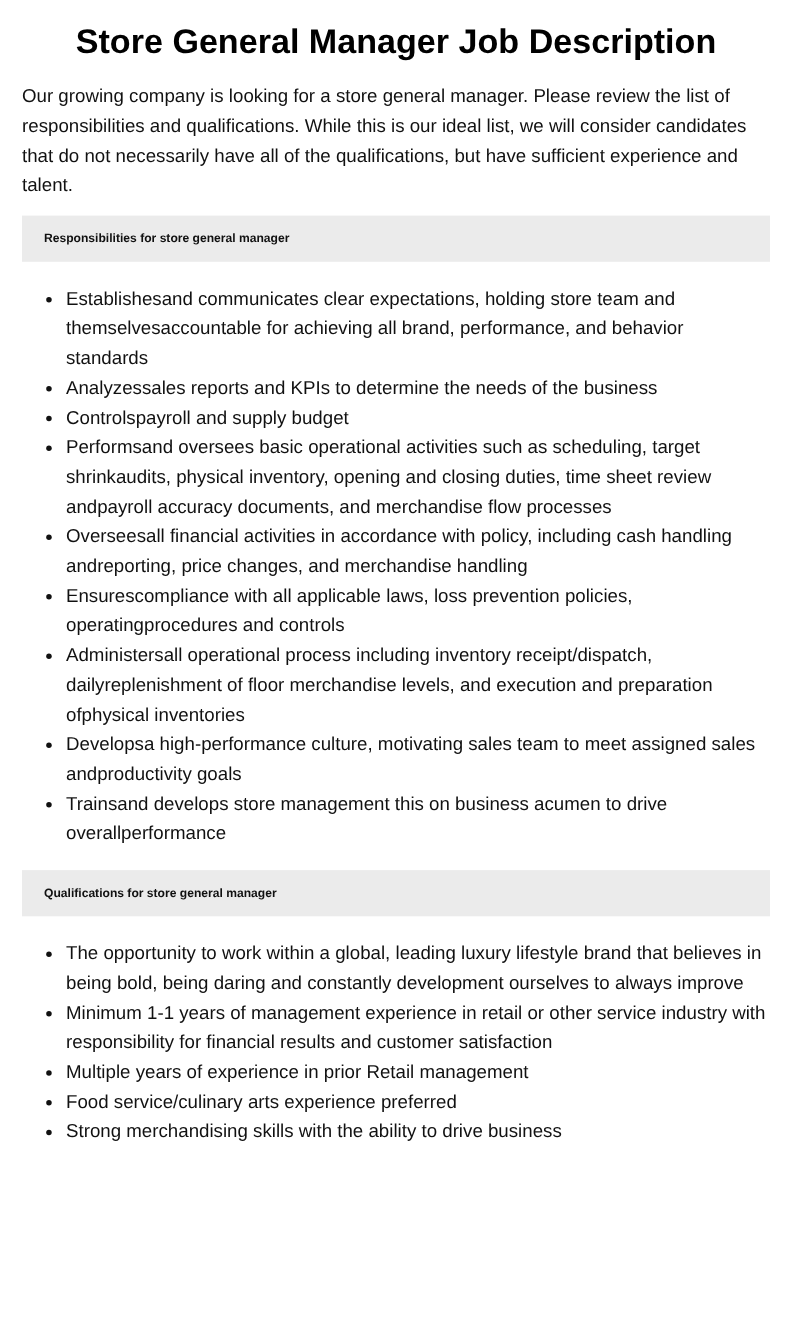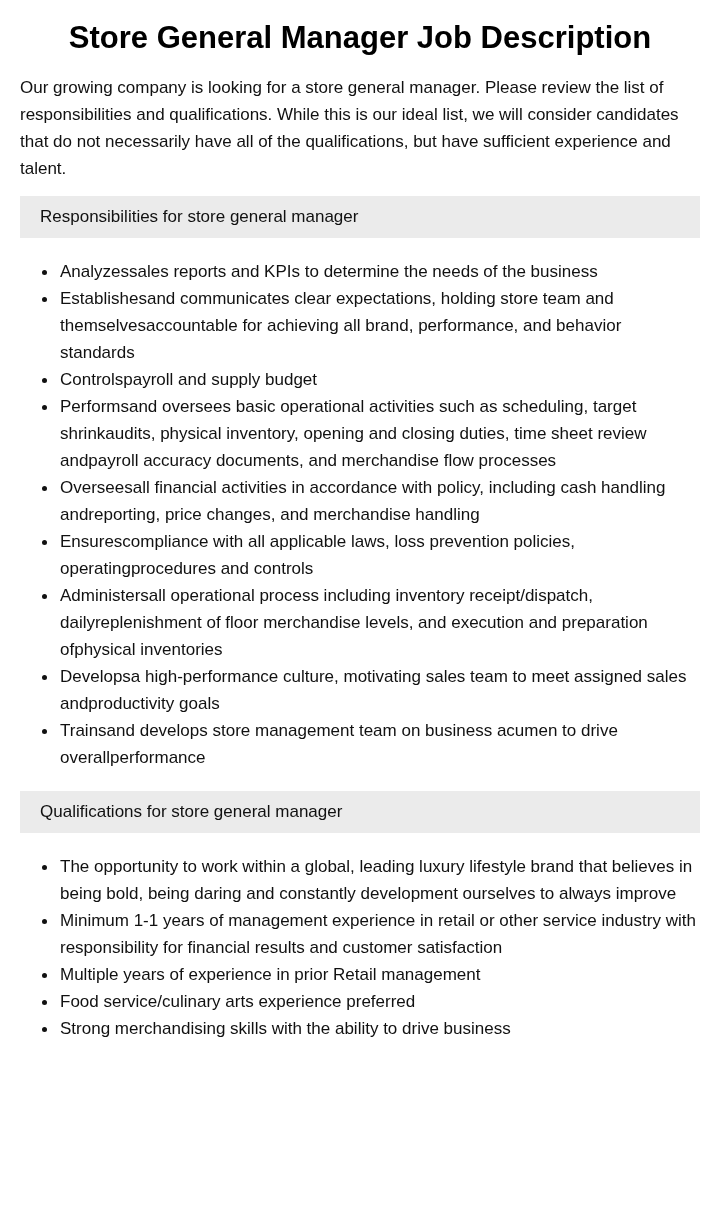--- a/index.html
+++ b/index.html
@@ -30,22 +30,22 @@
       line-height: 27px;
       color: #111;
       margin-bottom: 14px;
     }
     .section-header {
       background: #ebebeb;
       height: 42px;
       padding: 0 20px;
       display: flex;
       align-items: center;
-      font-size: 17px;
-      font-weight: normal;
+      font-size: 11px;
+      font-weight: bold;
       color: #111;
     }
     .list {
       list-style: none;
       padding: 20px 0 0 0;
       margin-bottom: 20px;
     }
     .list li {
       position: relative;
       padding-left: 40px;
@@ -65,29 +65,29 @@
   </style>
 </head>
 <body>
 
 <div class="page">
   <h1 class="title">Store General Manager Job Description</h1>
   <p class="intro">Our growing company is looking for a store general manager. Please review the list of responsibilities and qualifications. While this is our ideal list, we will consider candidates that do not necessarily have all of the qualifications, but have sufficient experience and talent.</p>
 
   <div class="section-header">Responsibilities for store general manager</div>
   <ul class="list">
+    <li><span class="bullet"></span><span>Establishesand communicates clear expectations, holding store team and themselvesaccountable for achieving all brand, performance, and behavior standards</span></li>
     <li><span class="bullet"></span><span>Analyzessales reports and KPIs to determine the needs of the business</span></li>
-    <li><span class="bullet"></span><span>Establishesand communicates clear expectations, holding store team and themselvesaccountable for achieving all brand, performance, and behavior standards</span></li>
     <li><span class="bullet"></span><span>Controlspayroll and supply budget</span></li>
     <li><span class="bullet"></span><span>Performsand oversees basic operational activities such as scheduling, target shrinkaudits, physical inventory, opening and closing duties, time sheet review andpayroll accuracy documents, and merchandise flow processes</span></li>
     <li><span class="bullet"></span><span>Overseesall financial activities in accordance with policy, including cash handling andreporting, price changes, and merchandise handling</span></li>
     <li><span class="bullet"></span><span>Ensurescompliance with all applicable laws, loss prevention policies, operatingprocedures and controls</span></li>
     <li><span class="bullet"></span><span>Administersall operational process including inventory receipt/dispatch, dailyreplenishment of floor merchandise levels, and execution and preparation ofphysical inventories</span></li>
     <li><span class="bullet"></span><span>Developsa high-performance culture, motivating sales team to meet assigned sales andproductivity goals</span></li>
-    <li><span class="bullet"></span><span>Trainsand develops store management team on business acumen to drive overallperformance</span></li>
+    <li><span class="bullet"></span><span>Trainsand develops store management this on business acumen to drive overallperformance</span></li>
   </ul>
 
   <div class="section-header">Qualifications for store general manager</div>
   <ul class="list">
     <li><span class="bullet"></span><span>The opportunity to work within a global, leading luxury lifestyle brand that believes in being bold, being daring and constantly development ourselves to always improve</span></li>
     <li><span class="bullet"></span><span>Minimum 1-1 years of management experience in retail or other service industry with responsibility for financial results and customer satisfaction</span></li>
     <li><span class="bullet"></span><span>Multiple years of experience in prior Retail management</span></li>
     <li><span class="bullet"></span><span>Food service/culinary arts experience preferred</span></li>
     <li><span class="bullet"></span><span>Strong merchandising skills with the ability to drive business</span></li>
   </ul>

